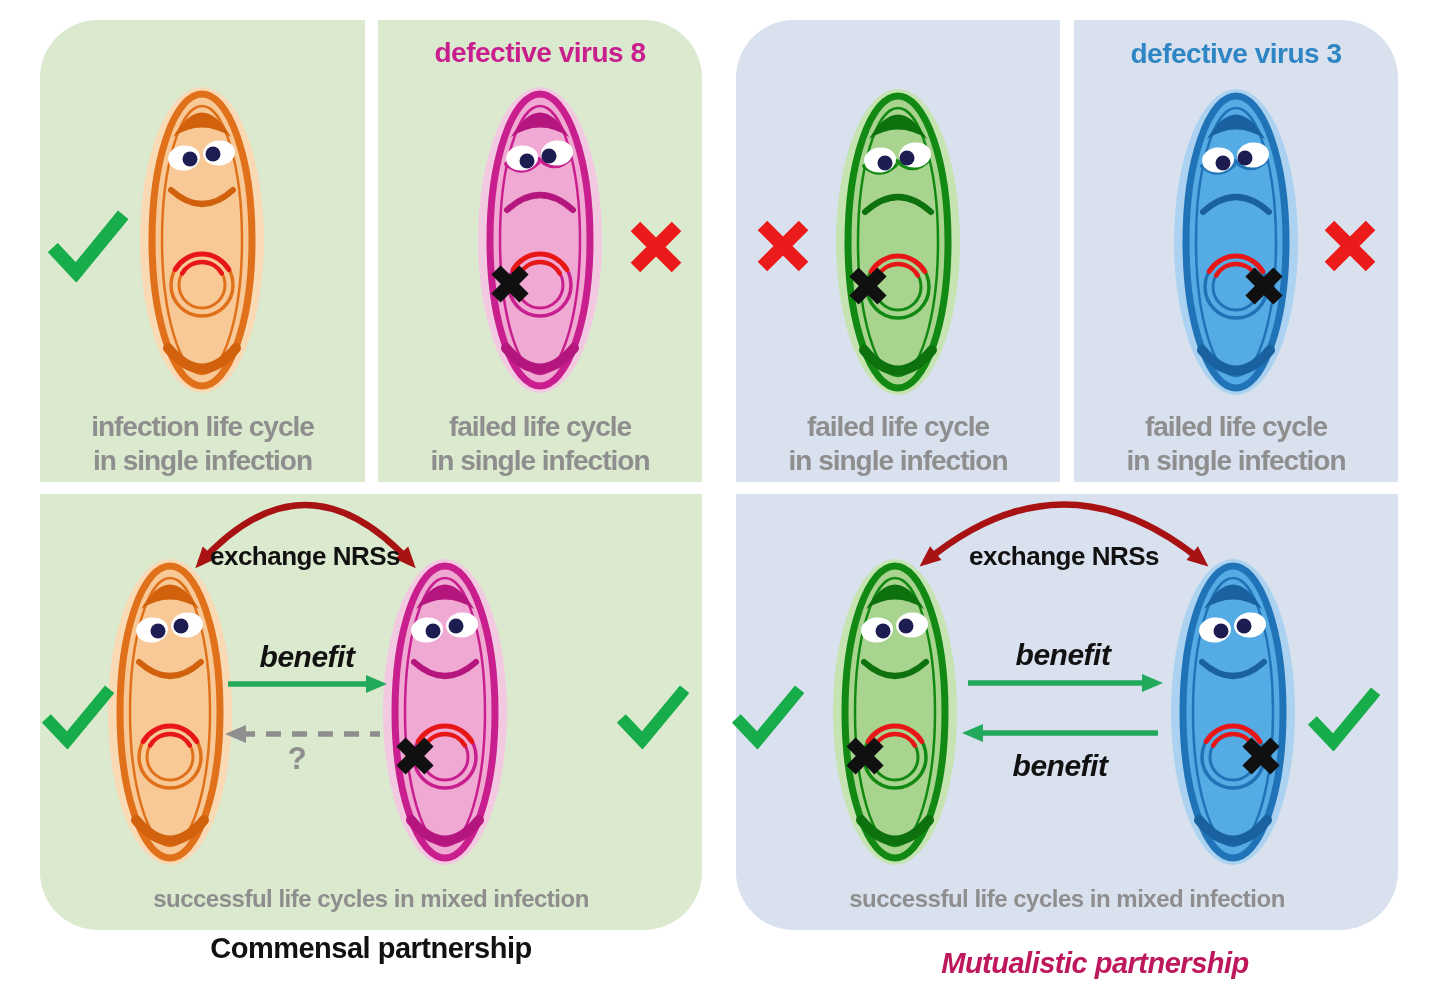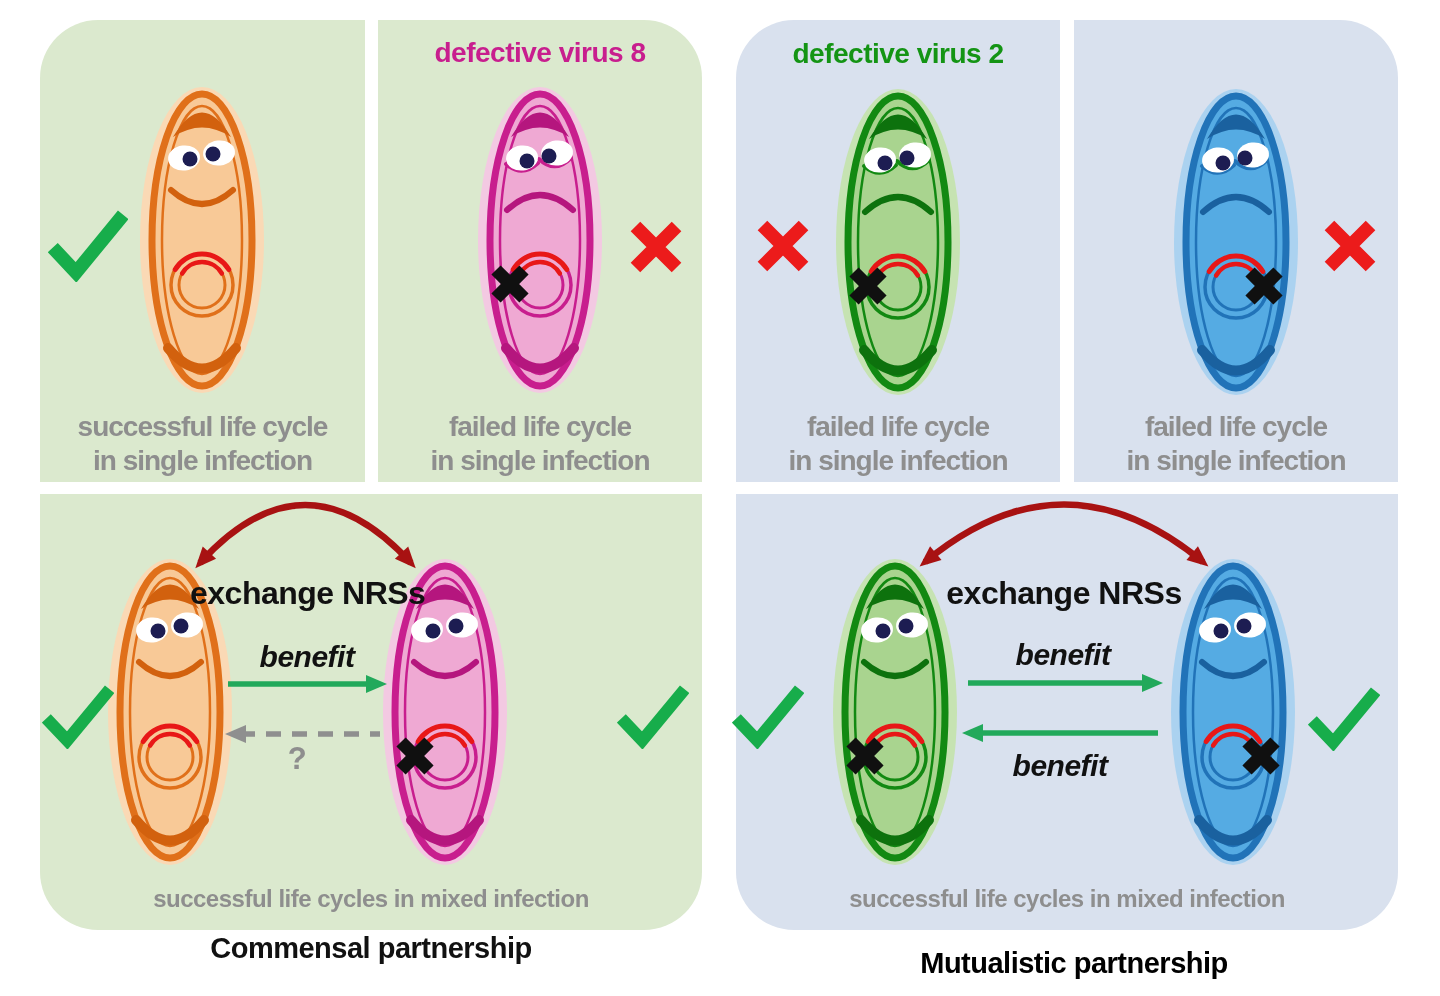--- a/index.html
+++ b/index.html
@@ -4,21 +4,21 @@
 <style>
   html,body{margin:0;padding:0;background:#ffffff;}
   #stage{position:relative;width:1440px;height:996px;background:#ffffff;overflow:hidden;
          font-family:"Liberation Sans","DejaVu Sans",sans-serif;font-weight:bold;}
   .panel{position:absolute;z-index:1;}
   .txt{position:absolute;text-align:center;letter-spacing:-0.5px;z-index:6;white-space:nowrap;}
   .vtitle{font-size:28px;line-height:34px;}
   .vcap{font-size:28px;line-height:34px;letter-spacing:-1px;}
   .bcap{font-size:24px;line-height:30px;letter-spacing:-0.5px;}
   .blabel{font-size:29px;line-height:36px;letter-spacing:-0.5px;}
-  .exch{font-size:32px;line-height:30px;margin-top:37px;}
+  .exch{font-size:26px;line-height:30px;}
   .benefit{font-size:30px;line-height:28px;font-style:italic;}
   .qmark{font-size:31px;line-height:34px;}
   .vslot{position:absolute;width:170px;height:320px;z-index:2;}
   .vslot svg{display:block;width:100%;height:100%;}
   .mark{position:absolute;z-index:4;}
   .mark svg{display:block;width:100%;height:100%;}
   #arrows{position:absolute;left:0;top:0;width:1440px;height:996px;z-index:3;pointer-events:none;}
 </style>
 </head>
 <body>
@@ -26,24 +26,24 @@
 <div id="stage">
 
   <div class="panel" style="left: 40px; top: 20px; width: 325px; height: 462px; border-radius: 58px 0px 0px; background-color: rgb(219, 233, 206);"></div>
   <div class="panel" style="left: 378px; top: 20px; width: 324px; height: 462px; border-radius: 0px 58px 0px 0px; background-color: rgb(219, 233, 206);"></div>
   <div class="panel" style="left: 736px; top: 20px; width: 324px; height: 462px; border-radius: 58px 0px 0px; background-color: rgb(217, 225, 238);"></div>
   <div class="panel" style="left: 1074px; top: 20px; width: 324px; height: 462px; border-radius: 0px 58px 0px 0px; background-color: rgb(217, 225, 238);"></div>
   <div class="panel" style="left: 40px; top: 494px; width: 662px; height: 436px; border-radius: 0px 0px 58px 58px; background-color: rgb(219, 233, 206);"></div>
   <div class="panel" style="left: 736px; top: 494px; width: 662px; height: 436px; border-radius: 0px 0px 58px 58px; background-color: rgb(217, 225, 238);"></div>
 
   <div class="txt vtitle" style="left: 378px; width: 324px; top: 36px; color: rgb(200, 30, 142);">defective virus 8</div>
-  <div class="txt vtitle" style="left: 736px; width: 324px; top: 37px; color: rgb(20, 148, 20);">defective virus 2</div>
+  <div class="txt vtitle" style="left: 1074px; width: 324px; top: 37px; color: rgb(46, 134, 197);">defective virus 3</div>
 
   <div class="txt vcap" style="left: 40px; width: 325px; top: 410px; color: rgb(142, 142, 142);">
-    <div>successful life cycle</div>
+    <div>infection life cycle</div>
     <div>in single infection</div>
   </div>
   <div class="txt vcap" style="left: 378px; width: 324px; top: 410px; color: rgb(142, 142, 142);">
     <div>failed life cycle</div>
     <div>in single infection</div>
   </div>
   <div class="txt vcap" style="left: 736px; width: 324px; top: 410px; color: rgb(142, 142, 142);">
     <div>failed life cycle</div>
     <div>in single infection</div>
   </div>
@@ -58,21 +58,21 @@
   <div class="txt benefit" style="left: 227px; width: 160px; top: 643px; color: rgb(17, 17, 17);">benefit</div>
   <div class="txt qmark" style="left: 247px; width: 100px; top: 742px; color: rgb(142, 142, 142);">?</div>
 
   <div class="txt benefit" style="left: 963px; width: 200px; top: 641px; color: rgb(17, 17, 17);">benefit</div>
   <div class="txt benefit" style="left: 960px; width: 200px; top: 752px; color: rgb(17, 17, 17);">benefit</div>
 
   <div class="txt bcap" style="left: 40px; width: 662px; top: 884px; color: rgb(142, 142, 142);">successful life cycles in mixed infection</div>
   <div class="txt bcap" style="left: 736px; width: 662px; top: 884px; color: rgb(142, 142, 142);">successful life cycles in mixed infection</div>
 
   <div class="txt blabel" style="left: 40px; width: 662px; top: 930px; color: rgb(17, 17, 17);">Commensal partnership</div>
-  <div class="txt blabel" style="left: 743px; width: 662px; top: 945px; color: #000000;">Mutualistic partnership</div>
+  <div class="txt blabel" style="left: 764px; width: 662px; top: 945px; color: #be185d; font-style: italic;">Mutualistic partnership</div>
 
   <div class="vslot" style="left:117px;top:80px">
       <svg viewBox="-85 -160 170 320">
         <ellipse cx="0" cy="0" rx="62" ry="153" fill="#fad9b5"></ellipse>
         <ellipse cx="0" cy="0" rx="50" ry="146" fill="#f8c997" stroke="#e0701a" stroke-width="7"></ellipse>
         <ellipse cx="0" cy="0" rx="40" ry="134" fill="none" stroke="#e0701a" stroke-width="2.5"></ellipse>
         <path d="M -29 -103 Q 0 -152 29 -103 Q 0 -122 -29 -103 Z" fill="#d2610e"></path>
         <path d="M -34 108 Q 0 149 34 108" fill="none" stroke="#d2610e" stroke-width="10" stroke-linecap="round"></path>
         <path d="M -31 -50 Q 0 -22 31 -50" fill="none" stroke="#d2610e" stroke-width="6" stroke-linecap="round"></path>
         <ellipse cx="-18" cy="-82" rx="16" ry="12.5" fill="#ffffff" transform="rotate(-7 -18 -82)"></ellipse>

